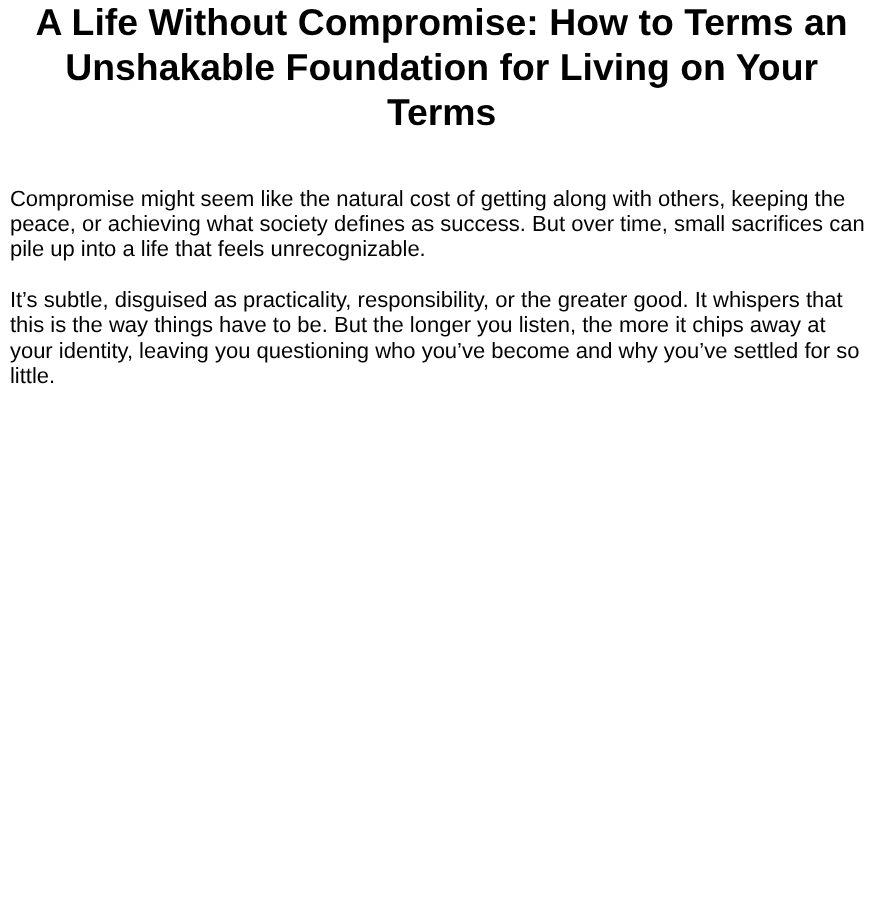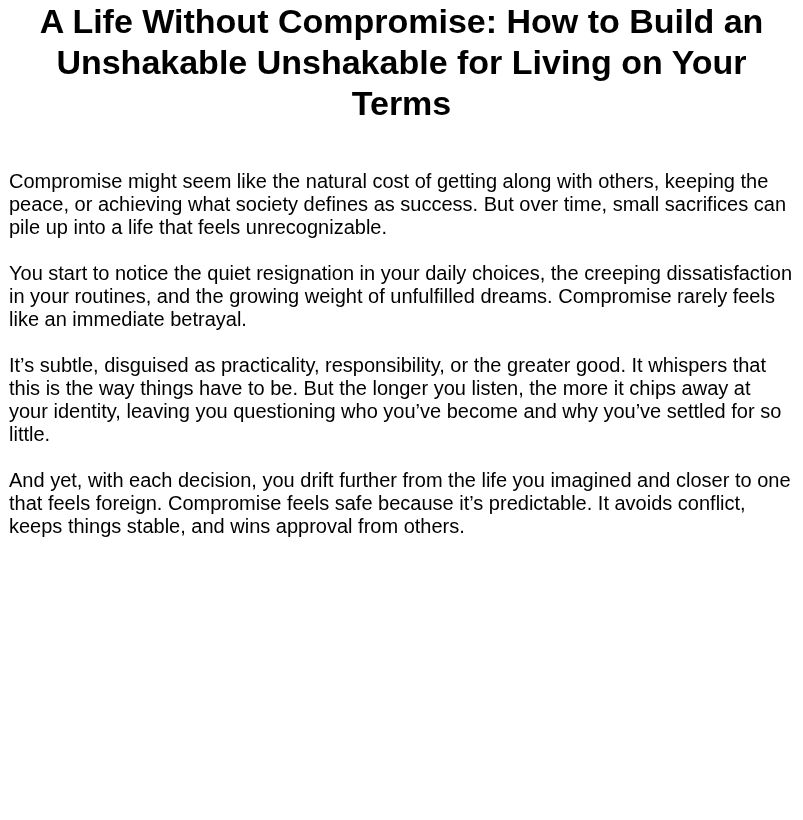--- a/index.html
+++ b/index.html
@@ -30,18 +30,16 @@
     .para {
       font-size: 20px;
       line-height: 23px;
       margin: 0 0 23px 0;
     }
   </style>
 </head>
 <body>
 
 <div class="article">
-  <h1 class="title">A Life Without Compromise: How to Build an Unshakable Unshakable for Living on Your Terms</h1>
+  <h1 class="title">A Life Without Compromise: How to Terms an Unshakable Foundation for Living on Your Terms</h1>
   <p class="para">Compromise might seem like the natural cost of getting along with others, keeping the peace, or achieving what society defines as success. But over time, small sacrifices can pile up into a life that feels unrecognizable.</p>
-  <p class="para">You start to notice the quiet resignation in your daily choices, the creeping dissatisfaction in your routines, and the growing weight of unfulfilled dreams. Compromise rarely feels like an immediate betrayal.</p>
   <p class="para">It’s subtle, disguised as practicality, responsibility, or the greater good. It whispers that this is the way things have to be. But the longer you listen, the more it chips away at your identity, leaving you questioning who you’ve become and why you’ve settled for so little.</p>
-  <p class="para">And yet, with each decision, you drift further from the life you imagined and closer to one that feels foreign. Compromise feels safe because it’s predictable. It avoids conflict, keeps things stable, and wins approval from others.</p>
 </div>
 
 </body></html>

